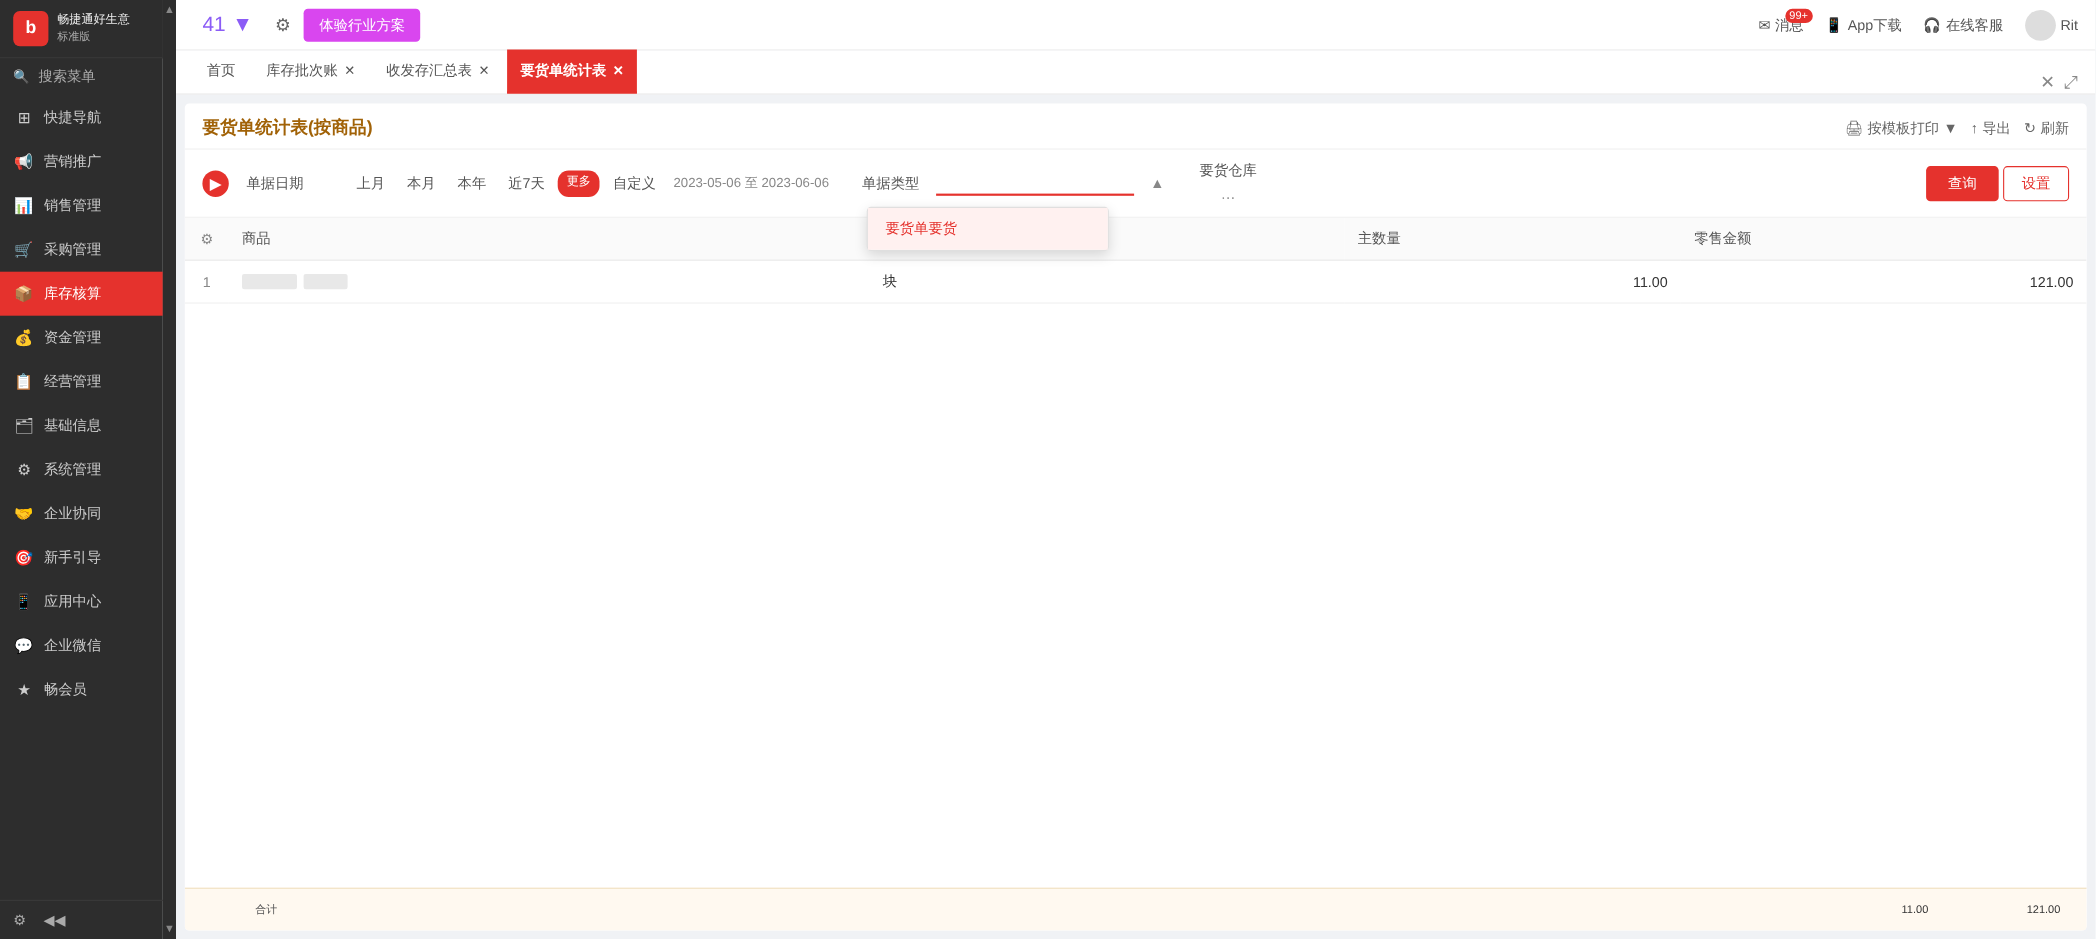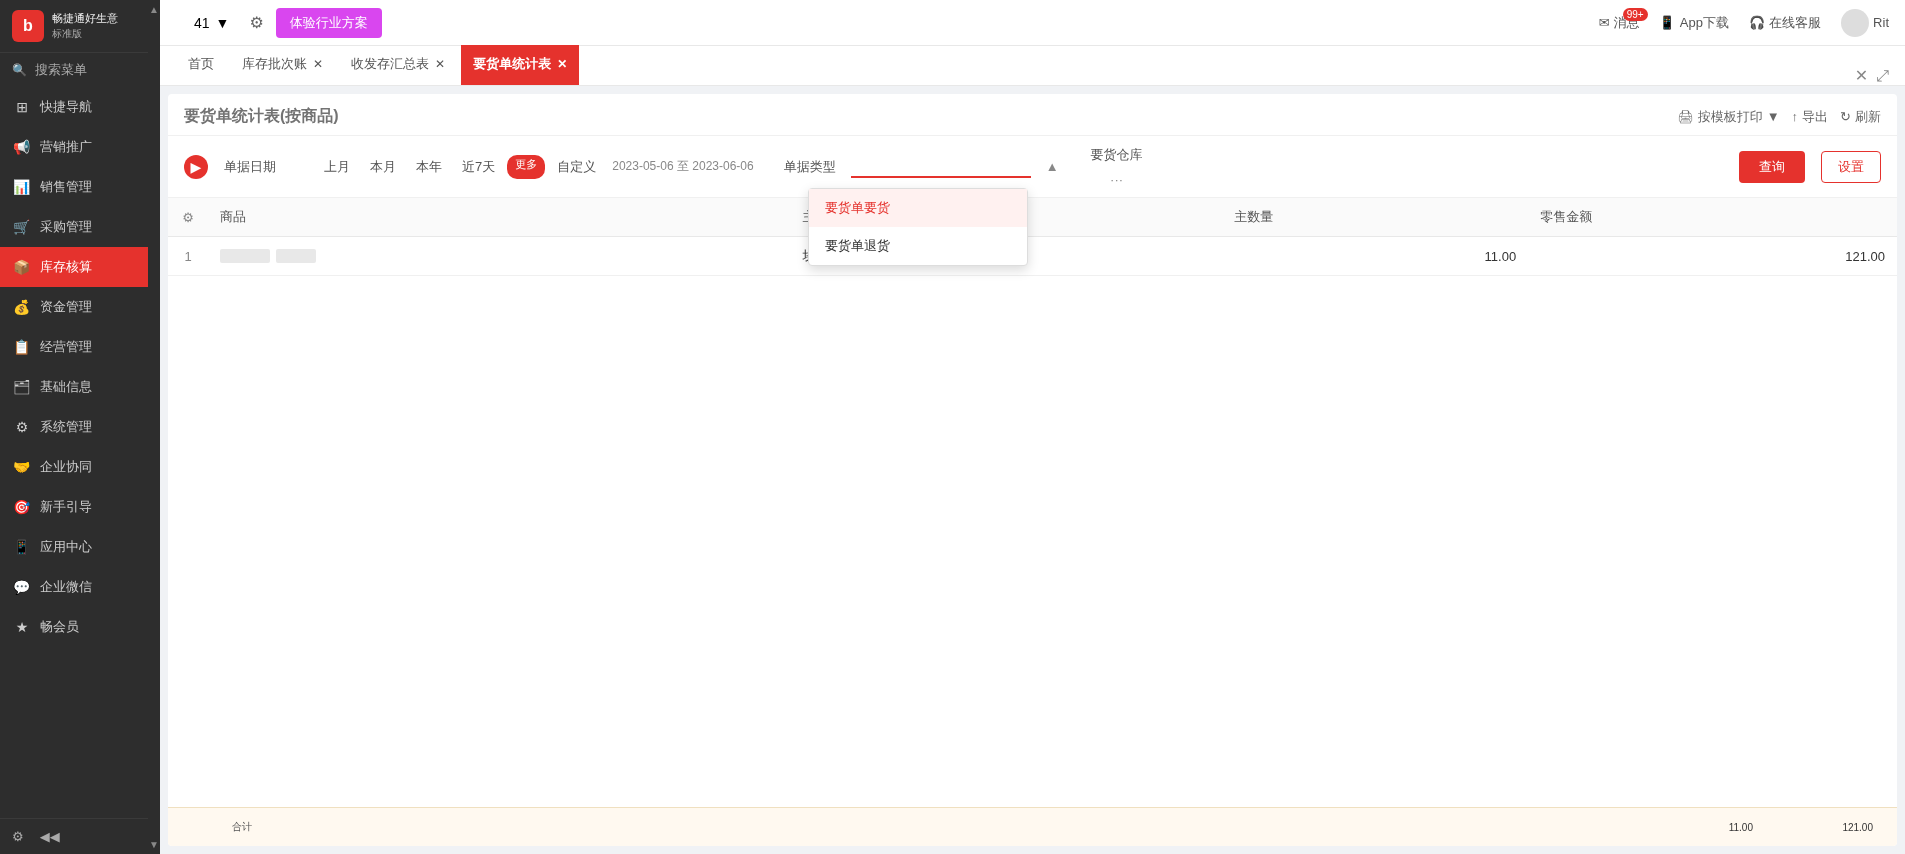--- a/index.html
+++ b/index.html
@@ -95,26 +95,25 @@
       padding: 0 16px;
       height: 46px;
       border-bottom: 1px solid #e8e8e8;
       flex-shrink: 0;
     }
     .header-left { display: flex; align-items: center; flex: 1; gap: 12px; }
     .tenant-selector {
       display: flex;
       align-items: center;
       gap: 6px;
-      font-size: 14px;
-      color: #000000;
+      font-size: 19px;
+      color: #8b5cf6;
       cursor: pointer;
       padding: 4px 8px;
       border-radius: 4px;
-      margin-left: 10px;
     }
     .gear-icon { color: #666; cursor: pointer; font-size: 16px; }
     .trial-btn {
       background: #d946ef;
       color: white;
       border: none;
       padding: 6px 14px;
       border-radius: 4px;
       cursor: pointer;
       font-size: 13px;
@@ -194,21 +193,21 @@
     }
 
     
     .page-header {
       display: flex;
       align-items: center;
       justify-content: space-between;
       padding: 12px 16px 8px;
       border-bottom: 1px solid #f0f0f0;
     }
-    .page-title { font-size: 16px; font-weight: bold; color: #737373; }
+    .page-title { font-size: 16px; font-weight: bold; color: #a16207; }
     .page-actions { display: flex; align-items: center; gap: 12px; }
     .action-btn {
       display: flex;
       align-items: center;
       gap: 4px;
       color: #666;
       cursor: pointer;
       font-size: 13px;
     }
 
@@ -260,21 +259,21 @@
       outline: none;
       padding: 3px 6px;
       width: 180px;
       font-size: 13px;
       color: #333;
       background: transparent;
     }
     .dropdown-arrow { color: #888; cursor: pointer; }
     .warehouse-group { display: flex; align-items: center; gap: 8px; margin-left: 16px; flex-direction: column; }
     .warehouse-dots { color: #888; cursor: pointer; }
-    .filter-actions { margin-left: auto; display: flex; gap: 16px; }
+    .filter-actions { margin-left: auto; display: flex; gap: 4px; }
     .query-btn {
       background: #e5322d;
       color: white;
       border: none;
       padding: 6px 20px;
       border-radius: 4px;
       cursor: pointer;
       font-size: 13px;
     }
     .settings-btn {
@@ -284,21 +283,21 @@
       padding: 6px 16px;
       border-radius: 4px;
       cursor: pointer;
       font-size: 13px;
     }
 
     
     .dropdown-overlay {
       position: absolute;
       top: 52px;
-      left: 640px;
+      left: 620px;
       background: white;
       border: 1px solid #ddd;
       border-radius: 4px;
       box-shadow: 0 4px 12px rgba(0,0,0,0.15);
       width: 220px;
       z-index: 100;
     }
     .dropdown-item {
       padding: 10px 16px;
       cursor: pointer;
@@ -528,21 +527,20 @@
         <span class="filter-label">要货仓库</span>
         <span class="warehouse-dots">···</span>
       </div>
       <div class="filter-actions">
         <button class="query-btn">查询</button>
         <button class="settings-btn">设置</button>
       </div>
 
       <div class="dropdown-overlay">
         <div class="dropdown-item selected">要货单要货</div>
-        <div class="dropdown-item">要货单退货</div>
       </div>
     </div>
 
     <div class="table-wrapper">
       <table>
         <thead>
           <tr>
             <th class="settings-col">
               <span class="settings-col-icon">⚙</span>
             </th>

